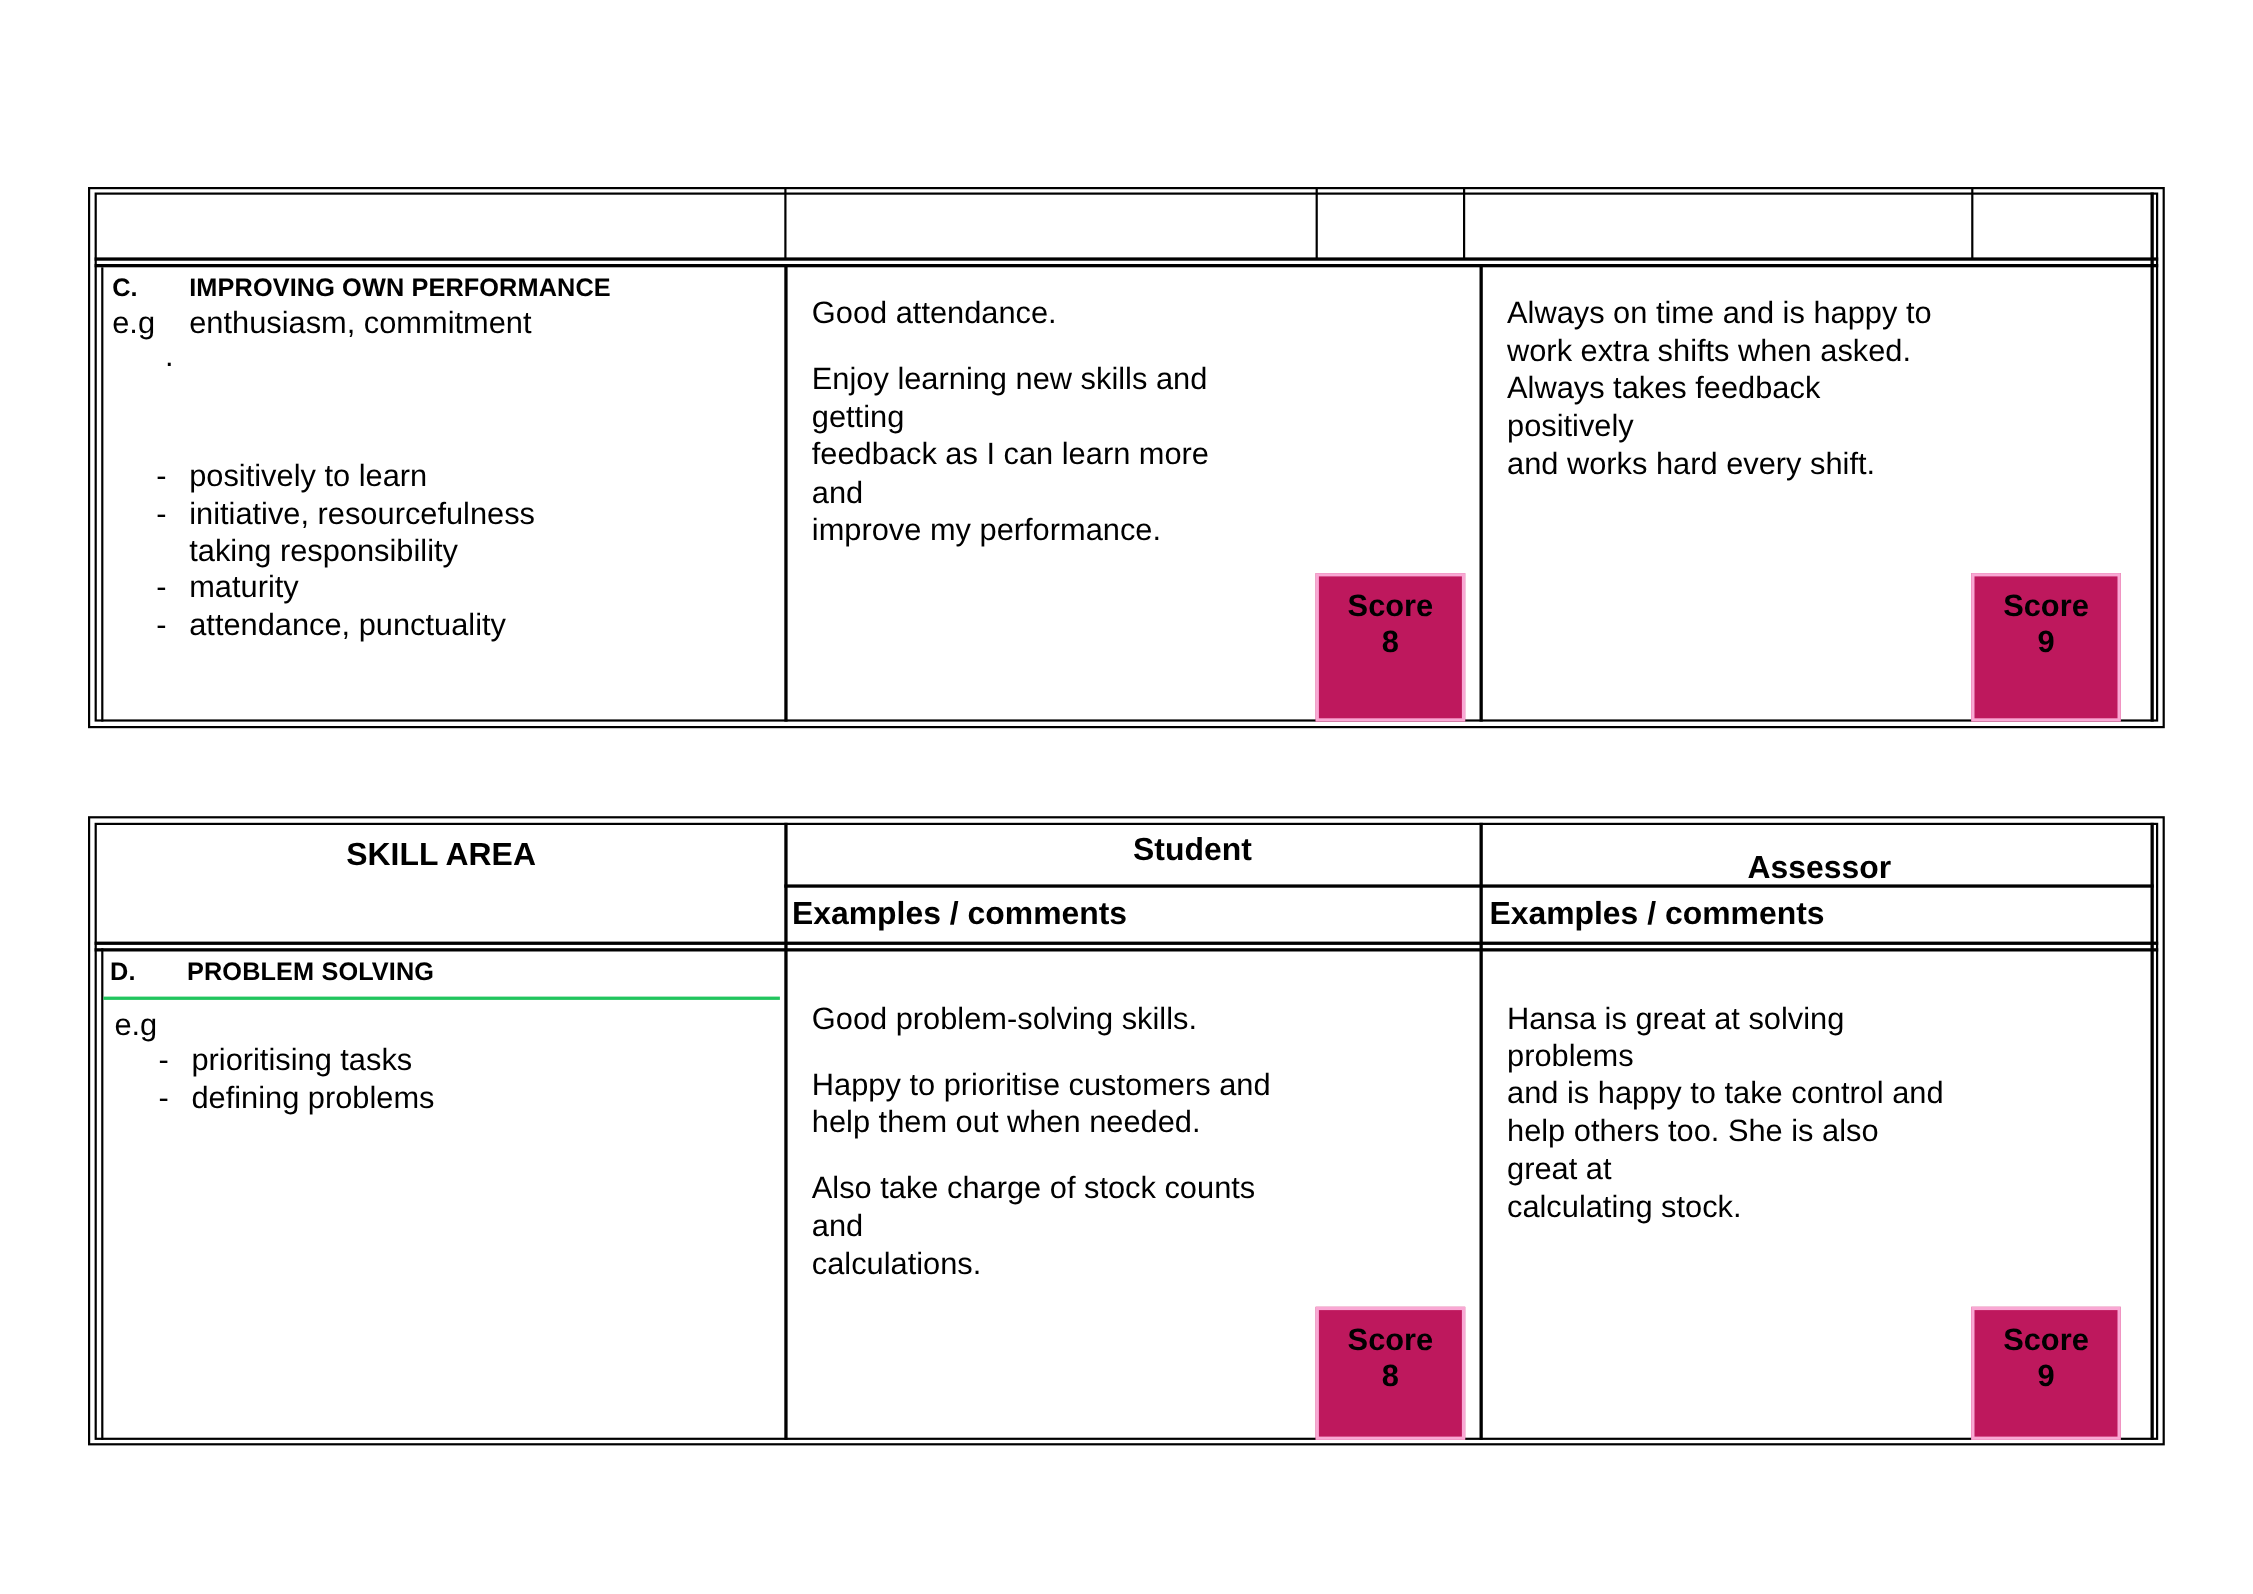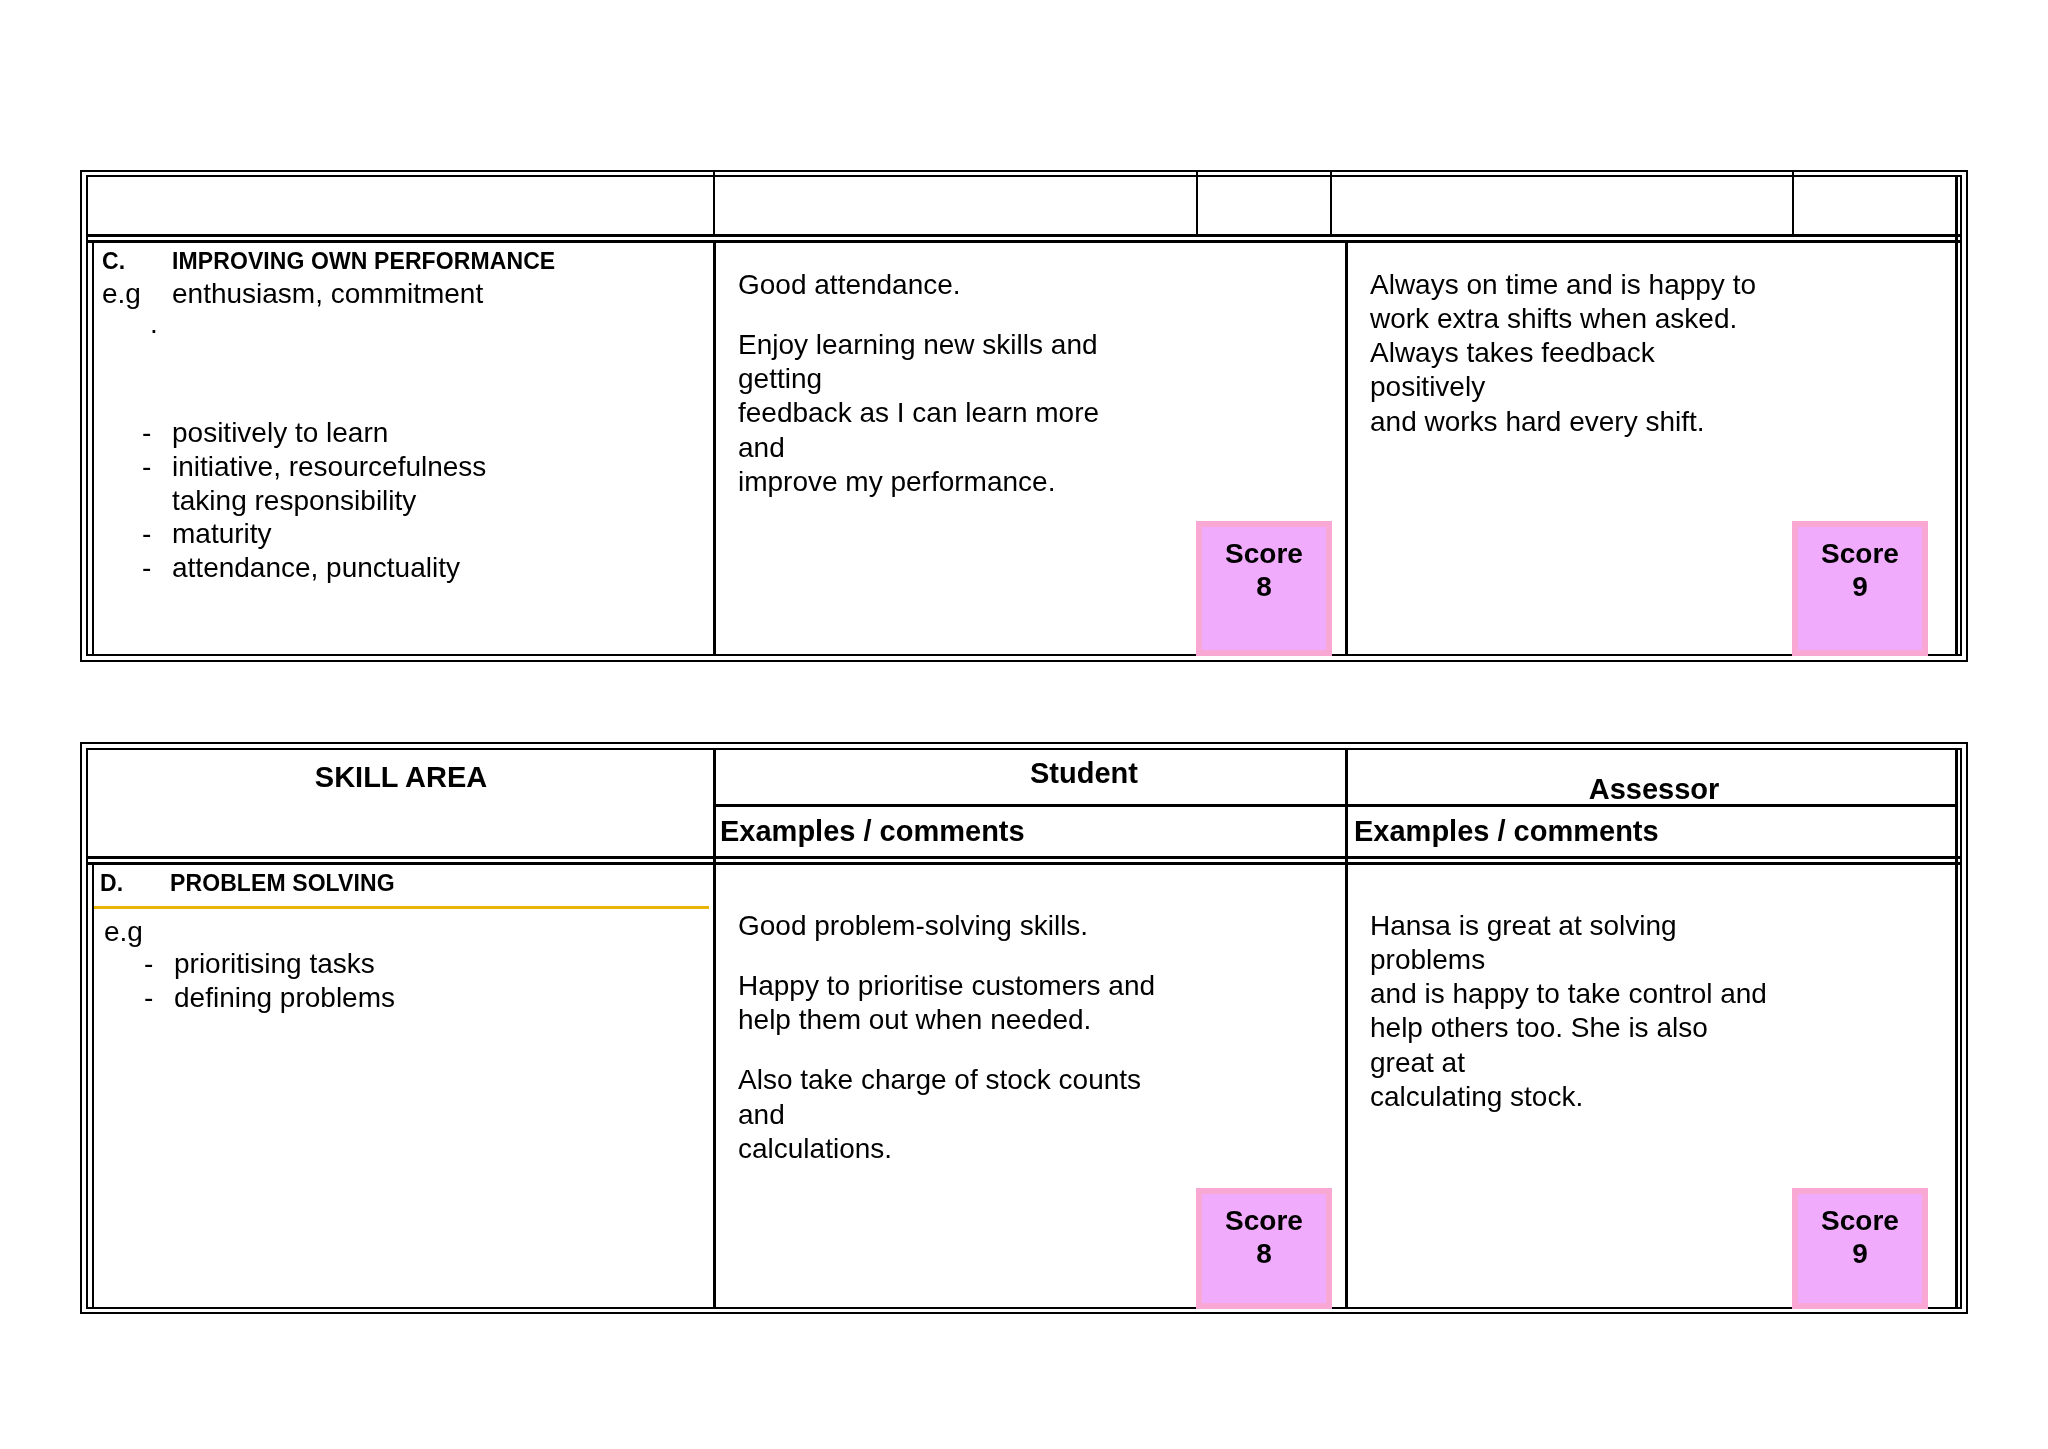--- a/index.html
+++ b/index.html
@@ -97,23 +97,23 @@
   }
   .comment-text p {
     margin: 0 0 26px 0;
     white-space: pre-line;
   }
   .comment-text p:last-child { margin-bottom: 0; }
 
   
   .score-box {
     position: absolute;
-    border: 6px solid #f9a8d4;
-    box-sizing: border-box;
-    background: #f0abfc;
+    border: 3px solid #f9a8d4;
+    box-sizing: border-box;
+    background: #be185d;
     text-align: center;
     font-weight: bold;
     font-size: 28px;
     line-height: 1.18;
     padding-top: 10px;
   }
   .score-box .score-num { display: block; font-weight: bold; }
   .hdr {
     text-align: center;
     font-weight: bold;
@@ -228,21 +228,21 @@
 
     <div style="position:absolute; left:86px; top:856px; width:1876px; height:3px; background:#000;"></div>
     <div style="position:absolute; left:86px; top:862px; width:1876px; height:3px; background:#000;"></div>
 
     <div style="position:absolute; left:713px; top:748px; width:3px; height:561px; background:#000;"></div>
     <div style="position:absolute; left:1345px; top:748px; width:3px; height:561px; background:#000;"></div>
 
     <div style="position:absolute; left:92px; top:862px; width:2px; height:447px; background:#000;"></div>
     <div style="position:absolute; left:1955px; top:748px; width:3px; height:561px; background:#000;"></div>
 
-    <div style="position:absolute; left:94px; top:865px; width:615px; height:44px; border-bottom:3px solid #eab308; box-sizing:border-box;">
+    <div style="position:absolute; left:94px; top:865px; width:615px; height:44px; border-bottom:3px solid #22c55e; box-sizing:border-box;">
       <div class="section-head" style="padding:6px 0 0 6px;"><span class="letter">D.</span><span>PROBLEM SOLVING</span></div>
     </div>
 
     <div style="position:absolute; left:94px; top:912px; width:615px; height:395px;">
       <div style="padding:4px 10px 0 10px;">
         <div class="d-eg">e.g</div>
         <ul class="bullets" id="d-bullets-top">
             <li class="dash">prioritising tasks</li>
             <li class="dash">defining problems</li>
           </ul>

